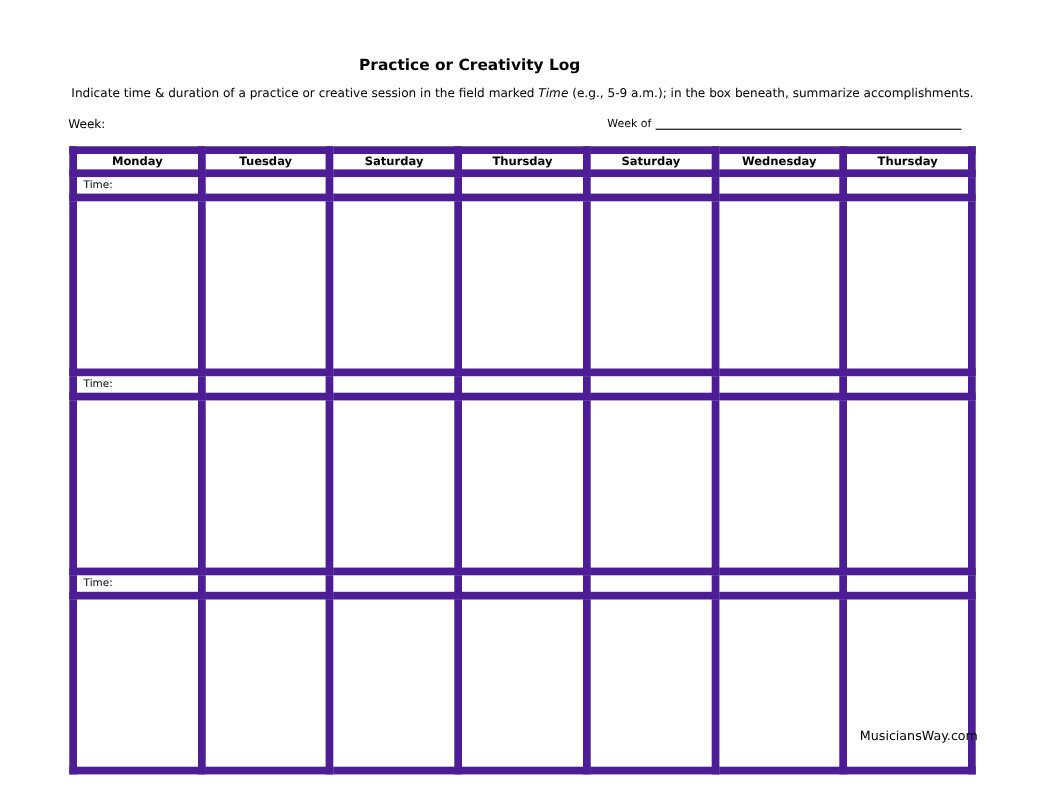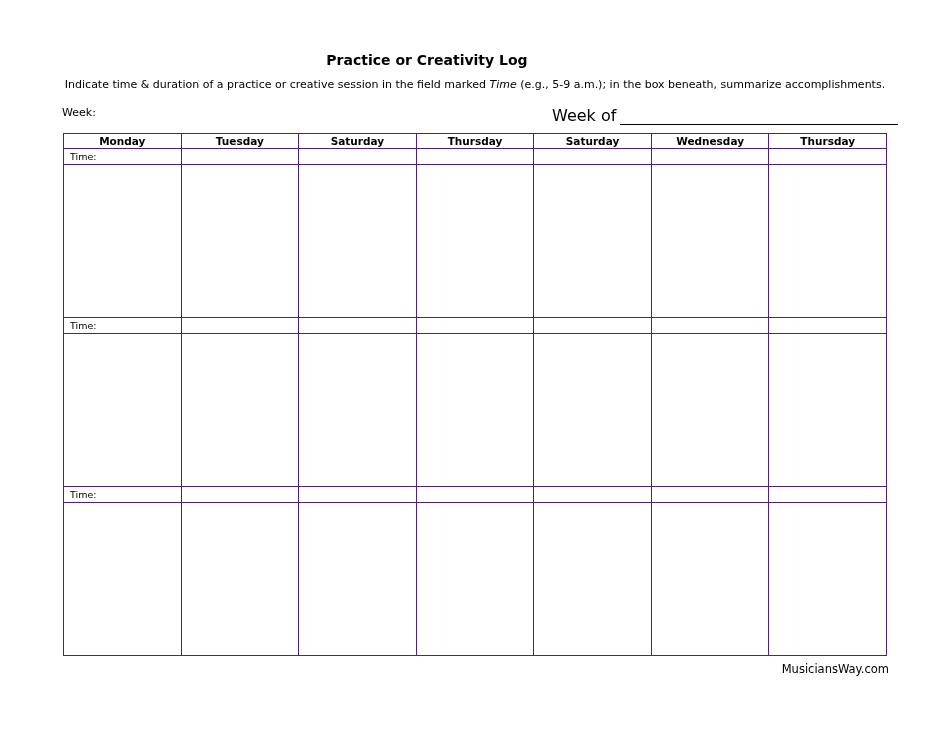--- a/index.html
+++ b/index.html
@@ -1,24 +1,24 @@
 <!DOCTYPE html>
 <html><head>
 <meta charset="utf-8">
 <style>
   html,body{margin:0;padding:0;background:#fff;}
   body{width:950px;height:735px;position:relative;overflow:hidden;font-family:"DejaVu Sans",sans-serif;color:#000;}
   .title{position:absolute;top:52px;left:0;width:854px;text-align:center;font-weight:bold;font-size:14px;}
   .subtitle{position:absolute;top:78px;left:0;width:950px;text-align:center;font-size:11px;}
   .subtitle i{}
   .name{position:absolute;top:106px;left:62px;font-size:11px;}
-  .week{position:absolute;top:106px;left:552px;font-size:16px;}
+  .week{position:absolute;top:106px;left:552px;font-size:10px;}
   .week .line{display:inline-block;width:278px;border-bottom:1px solid #000;height:11px;vertical-align:bottom;margin-left:4px;}
   table{position:absolute;top:133px;left:63px;width:824px;border-collapse:collapse;table-layout:fixed;}
-  td,th{border:1px solid #4c1d95;padding:0;font-size:10.5px;}
+  td,th{border:7px solid #4c1d95;padding:0;font-size:10.5px;}
   th{height:14px;font-weight:bold;text-align:center;}
   td.time{height:15px;font-size:9.5px;padding-left:6px;}
   td.box{height:152px;}
   .footer{position:absolute;top:662px;left:700px;width:189px;text-align:right;font-size:11.5px;}
 </style>
 </head>
 <body>
 
 <div class="title">Practice or Creativity Log</div>
 <div class="subtitle"><span>Indicate time &amp; duration of a practice or creative session in the field marked </span><i>Time</i><span> (e.g., 5-9 a.m.); in the box beneath, summarize accomplishments.</span></div>

